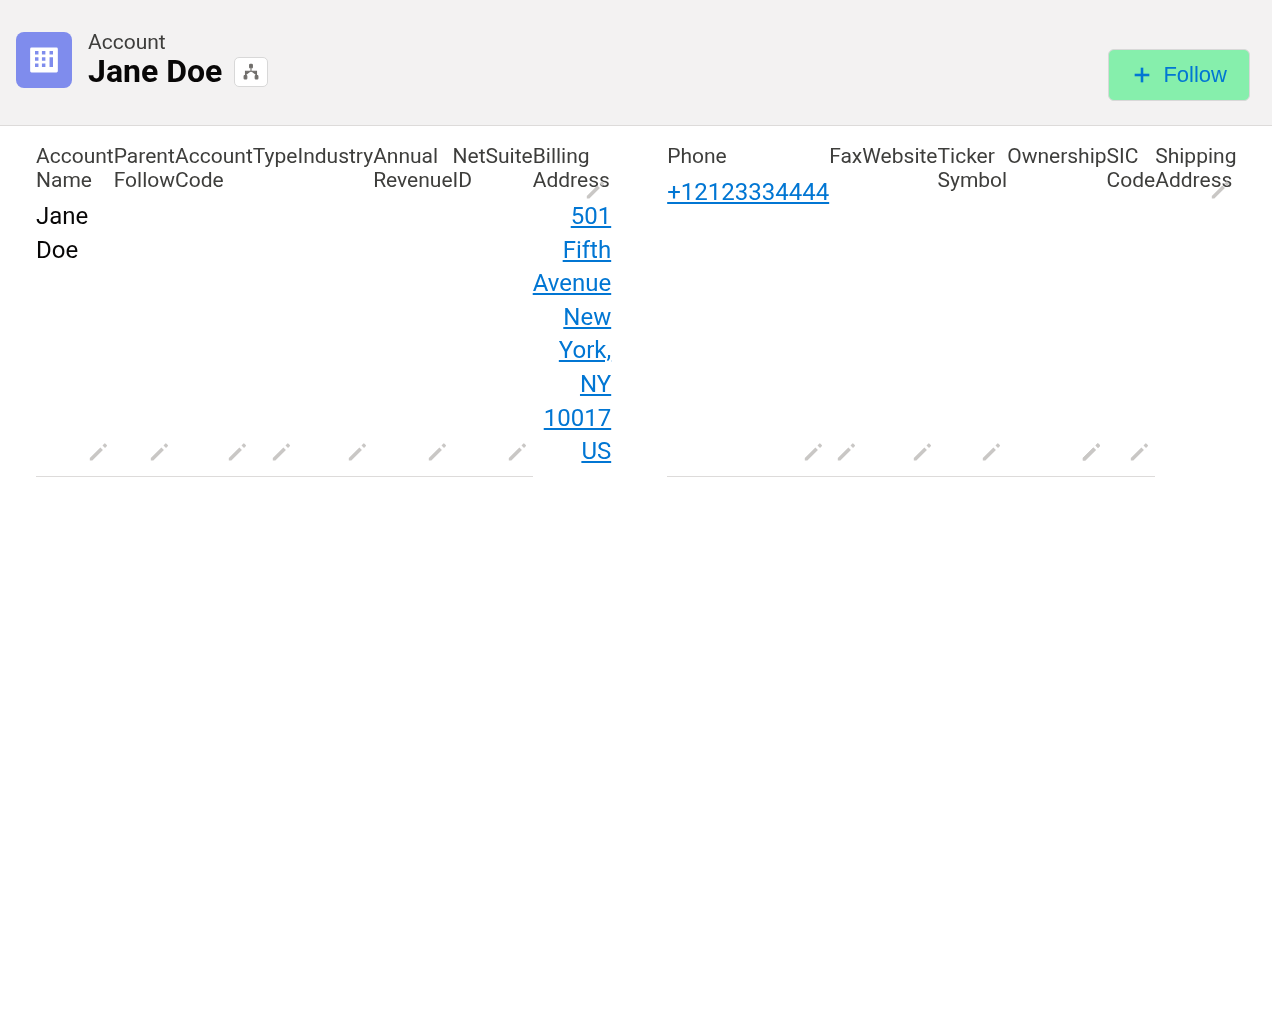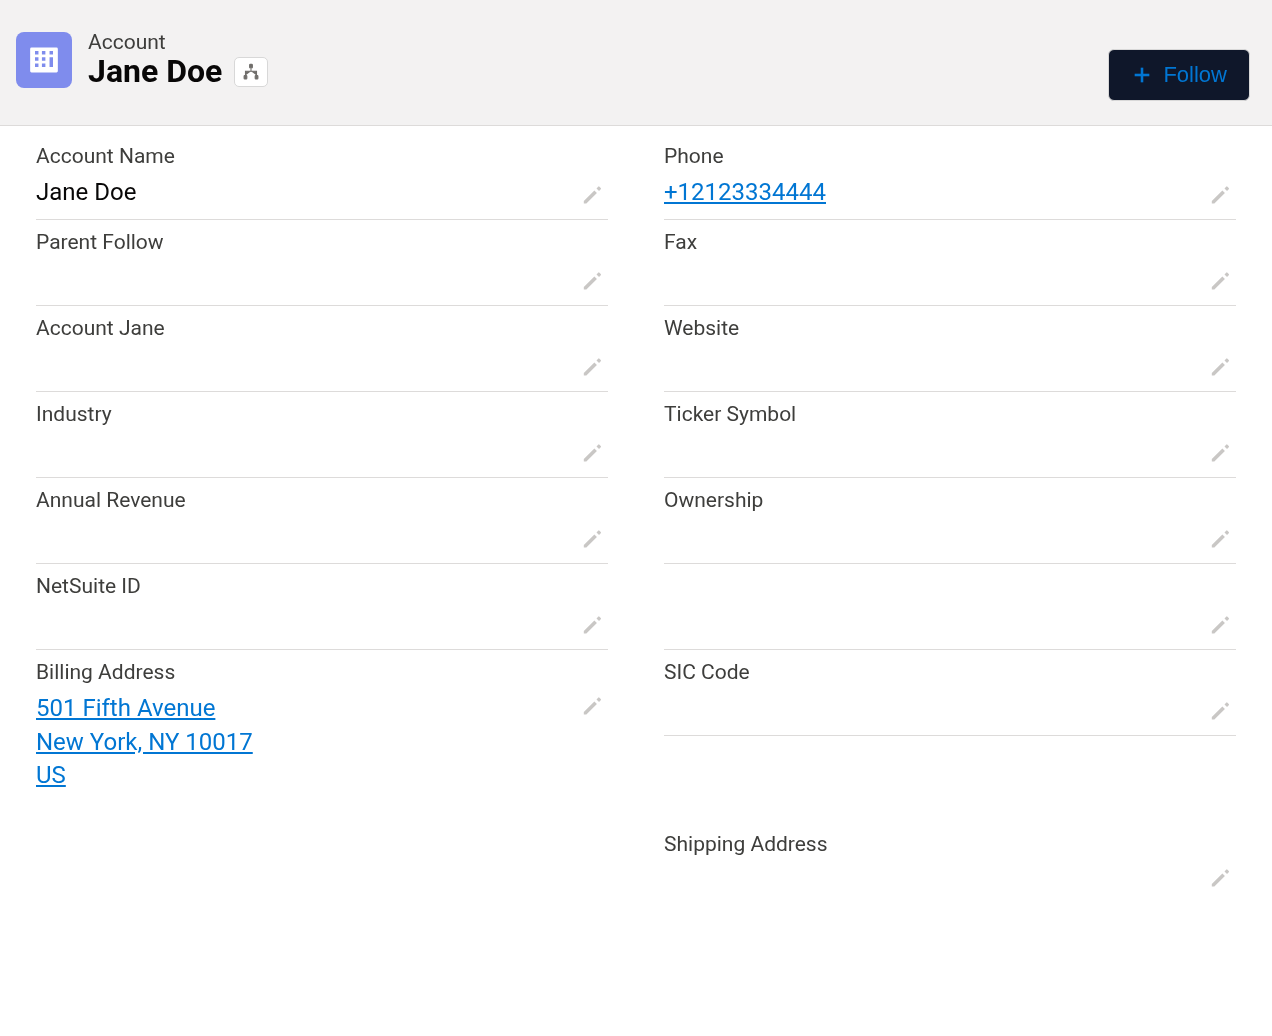--- a/index.html
+++ b/index.html
@@ -76,21 +76,21 @@
     }
     .hierarchy-btn svg {
       width: 18px;
       height: 18px;
       fill: #706e6b;
     }
     .follow-btn {
       display: flex;
       align-items: center;
       gap: 10px;
-      background: #0f172a;
+      background: #86efac;
       border: 1px solid #d8d8d8;
       border-radius: 6px;
       padding: 12px 22px;
       cursor: pointer;
       font-size: 22px;
       color: #0176d3;
       font-weight: 400;
       margin-top: 31px;
     }
     .follow-btn svg {
@@ -101,21 +101,21 @@
       fill: none;
     }
     .content {
       display: flex;
       padding: 8px 36px 0 36px;
       gap: 56px;
     }
     .column {
       flex: 1;
       display: flex;
-      flex-direction: column;
+      flex-direction: row;
     }
     .field {
       border-bottom: 1px solid #dddbda;
       padding: 10px 0 8px 0;
       position: relative;
       min-height: 86px;
     }
     .field-label {
       font-size: 21px;
       color: #3e3e3c;
@@ -128,20 +128,21 @@
       line-height: 1.4;
       min-height: 30px;
     }
     .field-value.link {
       color: #0176d3;
       cursor: pointer;
       text-decoration: underline;
     }
     .field-value.link .line {
       display: block;
+      text-align: right;
     }
     .edit-icon {
       position: absolute;
       right: 4px;
       bottom: 10px;
       width: 26px;
       height: 26px;
       cursor: pointer;
       display: flex;
       align-items: center;
@@ -206,21 +207,30 @@
     <div class="field">
       <span class="field-label">Parent Follow</span>
       <div class="field-value"></div>
       <span class="edit-icon">
           <svg viewBox="0 0 52 52">
             <path d="M9 38l25-25 6 6-25 25H9v-6zm30-30l4-4a2 2 0 013 0l3 3a2 2 0 010 3l-4 4-6-6z"></path>
           </svg>
         </span>
     </div>
     <div class="field">
-      <span class="field-label">Account Jane</span>
+      <span class="field-label">Account Code</span>
+      <div class="field-value"></div>
+      <span class="edit-icon">
+          <svg viewBox="0 0 52 52">
+            <path d="M9 38l25-25 6 6-25 25H9v-6zm30-30l4-4a2 2 0 013 0l3 3a2 2 0 010 3l-4 4-6-6z"></path>
+          </svg>
+        </span>
+    </div>
+    <div class="field">
+      <span class="field-label">Type</span>
       <div class="field-value"></div>
       <span class="edit-icon">
           <svg viewBox="0 0 52 52">
             <path d="M9 38l25-25 6 6-25 25H9v-6zm30-30l4-4a2 2 0 013 0l3 3a2 2 0 010 3l-4 4-6-6z"></path>
           </svg>
         </span>
     </div>
     <div class="field">
       <span class="field-label">Industry</span>
       <div class="field-value"></div>

